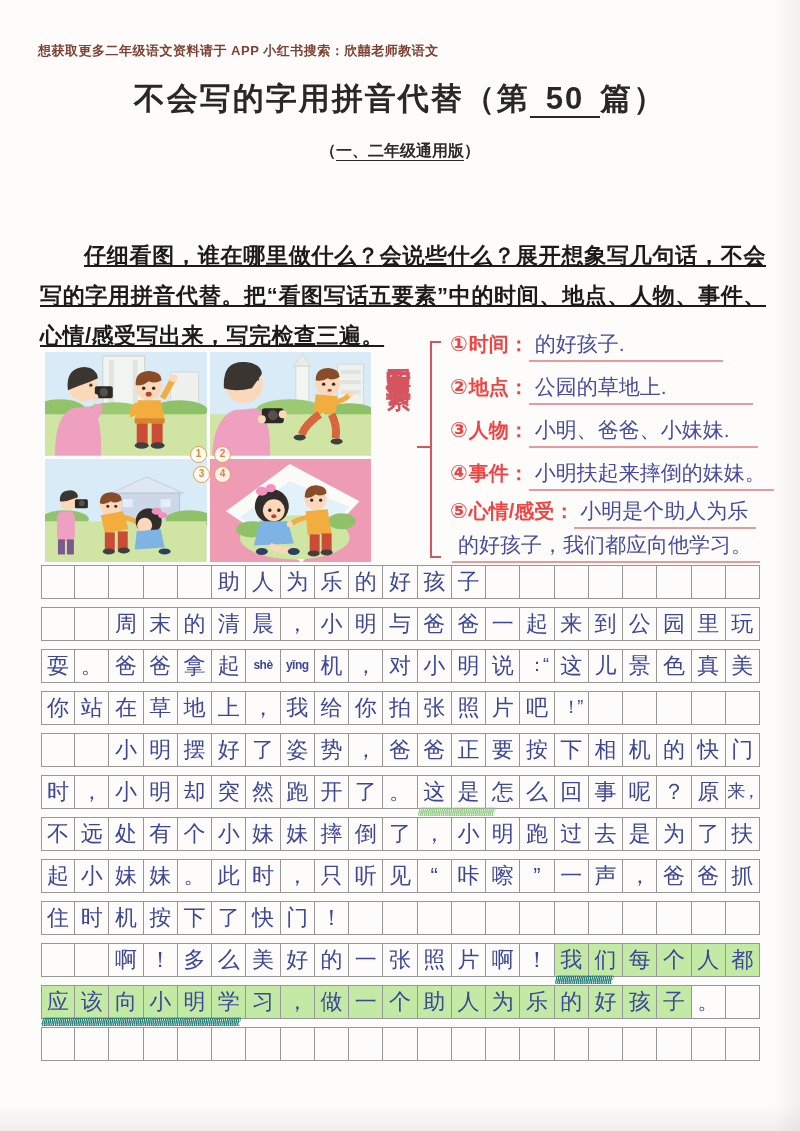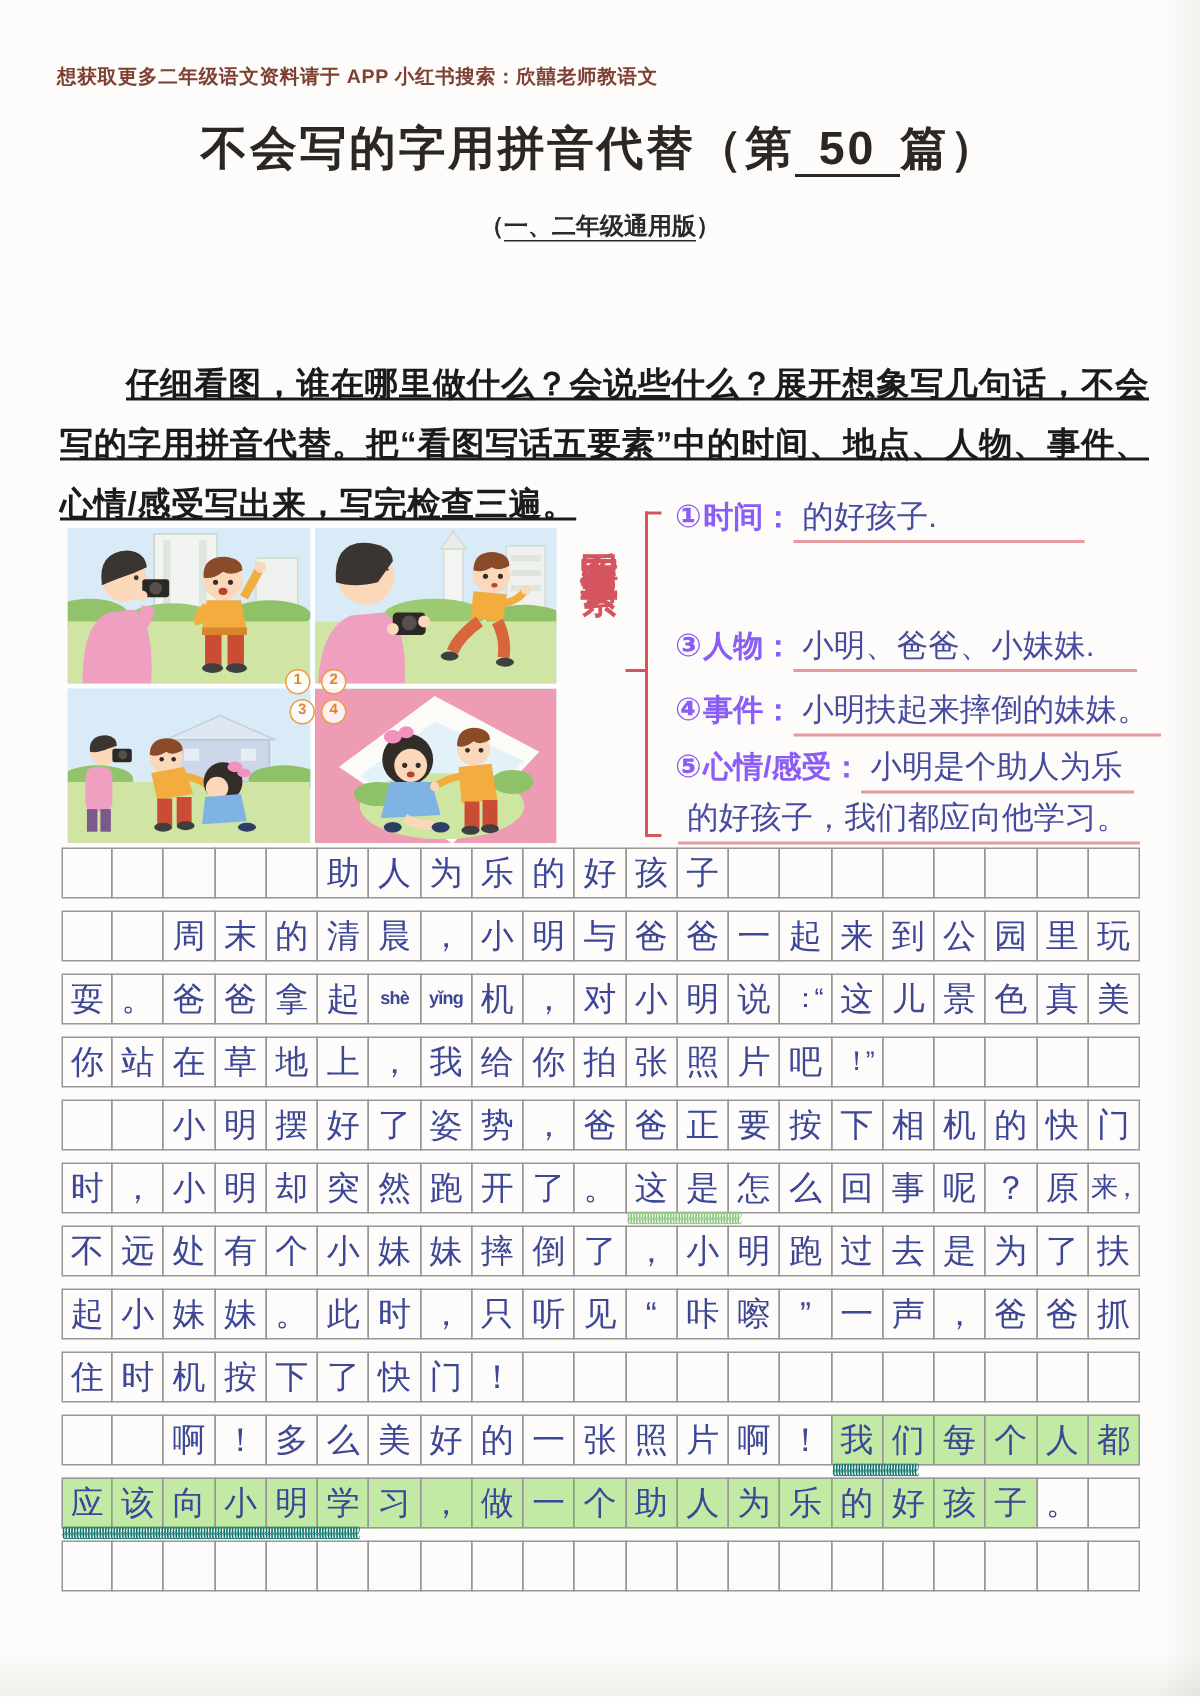--- a/index.html
+++ b/index.html
@@ -29,36 +29,36 @@
   .b1{left:145px;top:94px}.b2{left:169px;top:94px}.b3{left:148px;top:114px}.b4{left:169px;top:114px}
   
   .v-label{position:absolute;left:383px;top:347px;height:215px;
            writing-mode:vertical-rl;text-orientation:upright;
            font-size:25px;font-weight:900;color:#d45560;letter-spacing:3px;line-height:32px;}
   .bracket{position:absolute;left:430px;top:341px;height:213px;width:9px;
            border-left:2.5px solid #d45560;border-top:2.5px solid #d45560;border-bottom:2.5px solid #d45560;}
   .bracket-link{position:absolute;left:417px;top:446px;width:13px;border-top:2.5px solid #d45560;}
   .el{position:absolute;left:450px;white-space:nowrap;}
   .el1{top:330px}.el2{top:373px}.el3{top:416px}.el4{top:459px}.el5{top:497px}.el5b{top:531px;left:452px}
-  .el-label{font-size:20px;font-weight:800;color:#8b5cf6;}
+  .el-label{font-size:20px;font-weight:800;color:#ef4444;}
   .el-num{font-size:21px;margin-right:1px;}
   .hand{font-size:21px;color:#474ba0;border-bottom:2px solid #e59a9d;padding:0 8px 2px 6px;display:inline-block;}
   .el1 .hand{min-width:180px}.el2 .hand{min-width:210px}.el3 .hand{min-width:215px}
   
   .grid{position:absolute;left:41px;top:565px;width:719px;}
   .grid-row{position:relative;display:grid;grid-template-columns:repeat(21,1fr);height:34px;margin-bottom:8px;}
   .grid-row:last-child{margin-bottom:0;}
   .cell{border:1px solid #979797;margin-left:-1px;box-sizing:border-box;height:34px;
         text-align:center;font-size:22px;line-height:32px;color:#3d4796;font-weight:500;overflow:visible;}
   .cell:first-child{margin-left:0;}
   .cell.pinyin{font-size:12px;font-weight:bold;letter-spacing:-0.5px;line-height:30px;}
   .cell.two{font-size:18px;letter-spacing:-3px;line-height:31px;}
   .cell.hl{background:rgba(146,218,95,0.55);}
   .squiggle{position:absolute;bottom:-10px;height:12px;overflow:hidden;white-space:nowrap;
-            font-size:12px;line-height:11px;letter-spacing:-2px;z-index:3;pointer-events:none;}
+            font-size:12px;line-height:11px;letter-spacing:-2px;font-style:italic;z-index:3;pointer-events:none;}
   .squiggle.red{color:#0f766e;}
   .squiggle.green{color:#8bc97f;}
   
   .edge-right{position:absolute;right:0;top:0;width:26px;height:100%;
               background:linear-gradient(to right,rgba(0,0,0,0),rgba(60,55,45,0.06));}
   .edge-bottom{position:absolute;left:0;bottom:0;width:100%;height:28px;
                background:linear-gradient(to bottom,rgba(0,0,0,0),rgba(60,55,45,0.07));}
 </style>
 </head>
 <body>
@@ -217,20 +217,23 @@
     <span class="badge b4">4</span>
   </div>
 
   <div class="v-label">看图写话五要素</div>
   <div class="bracket"></div>
   <div class="bracket-link"></div>
 
   <div class="el el1">
     <span class="el-label"><span class="el-num">①</span><span>时间：</span></span><span class="hand">的好孩子.</span>
   </div>
+  <div class="el el2">
+    <span class="el-label"><span class="el-num">②</span><span>地点：</span></span><span class="hand">公园的草地上.</span>
+  </div>
   <div class="el el3">
     <span class="el-label"><span class="el-num">③</span><span>人物：</span></span><span class="hand">小明、爸爸、小妹妹.</span>
   </div>
   <div class="el el4">
     <span class="el-label"><span class="el-num">④</span><span>事件：</span></span><span class="hand">小明扶起来摔倒的妹妹。</span>
   </div>
   <div class="el el5">
     <span class="el-label"><span class="el-num">⑤</span><span>心情/感受：</span></span><span class="hand">小明是个助人为乐</span>
   </div>
   <div class="el el5b">

